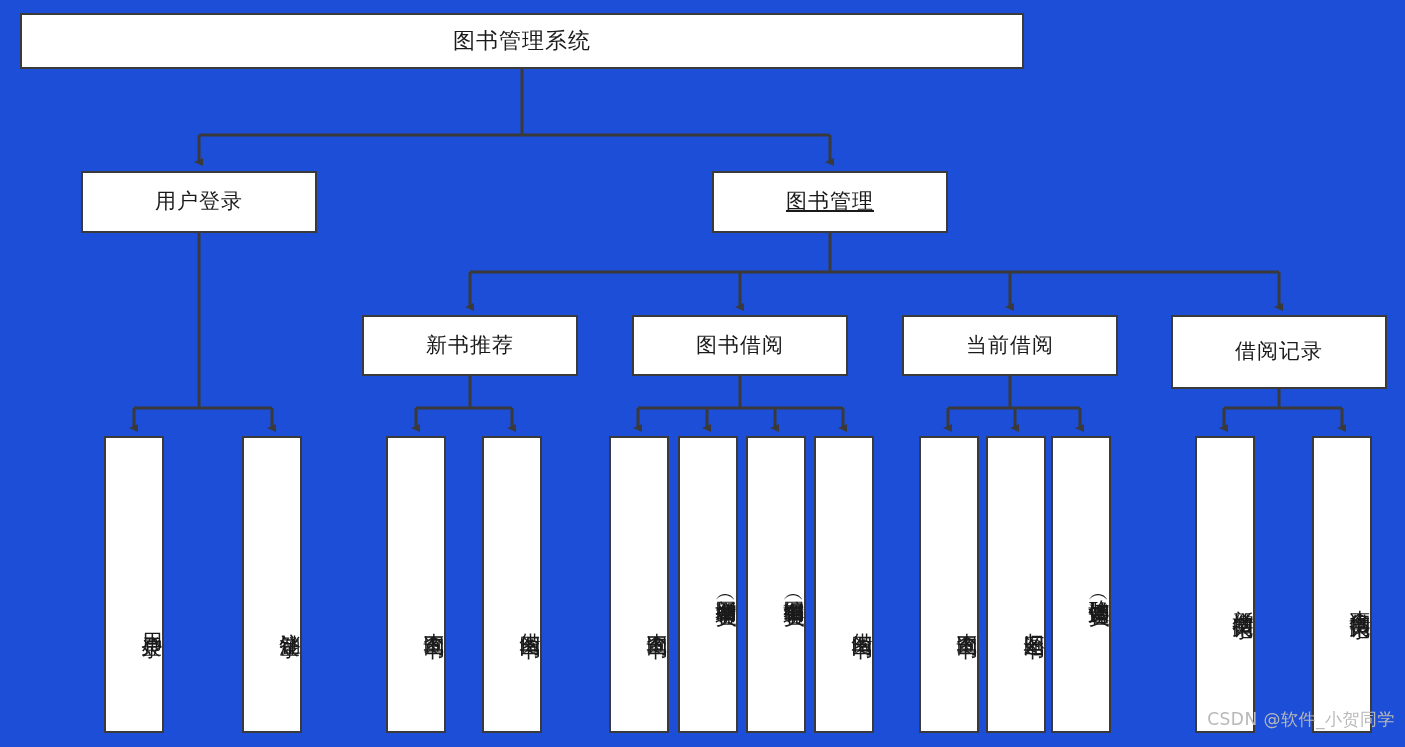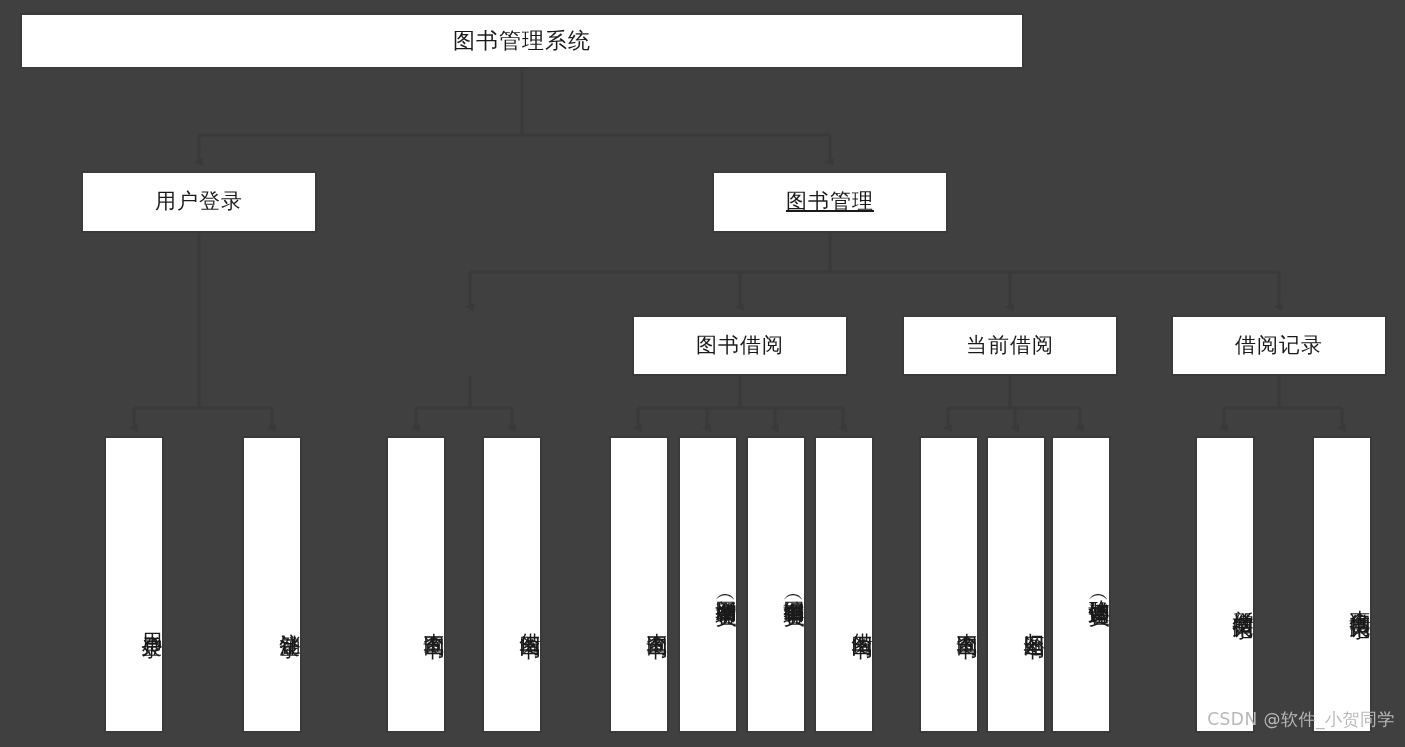--- a/index.html
+++ b/index.html
@@ -9,21 +9,21 @@
     padding: 0;
     background: #ffffff;
   }
   body {
     font-family: "DejaVu Sans", "Liberation Sans", sans-serif;
   }
   #canvas {
     position: relative;
     width: 1405px;
     height: 747px;
-    background: #404040;
+    background: #1d4ed8;
     overflow: hidden;
   }
   #edges {
     position: absolute;
     left: 0;
     top: 0;
     width: 1405px;
     height: 747px;
     pointer-events: none;
   }
@@ -127,23 +127,24 @@
       <path d="M1224,408 L1224,428" marker-end="url(#arrow)"></path>
       <path d="M1342,408 L1342,428" marker-end="url(#arrow)"></path>
     </g>
   </svg>
 
   <div class="node h root" style="left:20px; top:13px; width:1004px; height:56px;">图书管理系统</div>
 
   <div class="node h" style="left:81px; top:171px; width:236px; height:62px;">用户登录</div>
   <div class="node h" style="left:712px; top:171px; width:236px; height:62px;text-decoration:underline;">图书管理</div>
 
+  <div class="node h" style="left:362px; top:315px; width:216px; height:61px;">新书推荐</div>
   <div class="node h" style="left:632px; top:315px; width:216px; height:61px;">图书借阅</div>
   <div class="node h" style="left:902px; top:315px; width:216px; height:61px;text-align:right;">当前借阅</div>
-  <div class="node h" style="left:1171px; top:315px; width:216px; height:61px;">借阅记录</div>
+  <div class="node h" style="left:1171px; top:315px; width:216px; height:74px;">借阅记录</div>
 
   <div class="node v" style="left:104px; top:436px; width:60px; height:297px; padding-top:70px;">用户登录</div>
   <div class="node v" style="left:242px; top:436px; width:60px; height:297px; padding-top:70px;">注销登录</div>
 
   <div class="node v" style="left:386px; top:436px; width:60px; height:297px; padding-top:70px;">查询图书</div>
   <div class="node v" style="left:482px; top:436px; width:60px; height:297px; padding-top:70px;">借阅图书</div>
 
   <div class="node v" style="left:609px; top:436px; width:60px; height:297px; padding-top:70px;">查询图书</div>
   <div class="node v tall" style="left:678px; top:436px; width:60px; height:297px;">新增图书（管理员）</div>
   <div class="node v tall" style="left:746px; top:436px; width:60px; height:297px;">编辑图书（管理员）</div>

